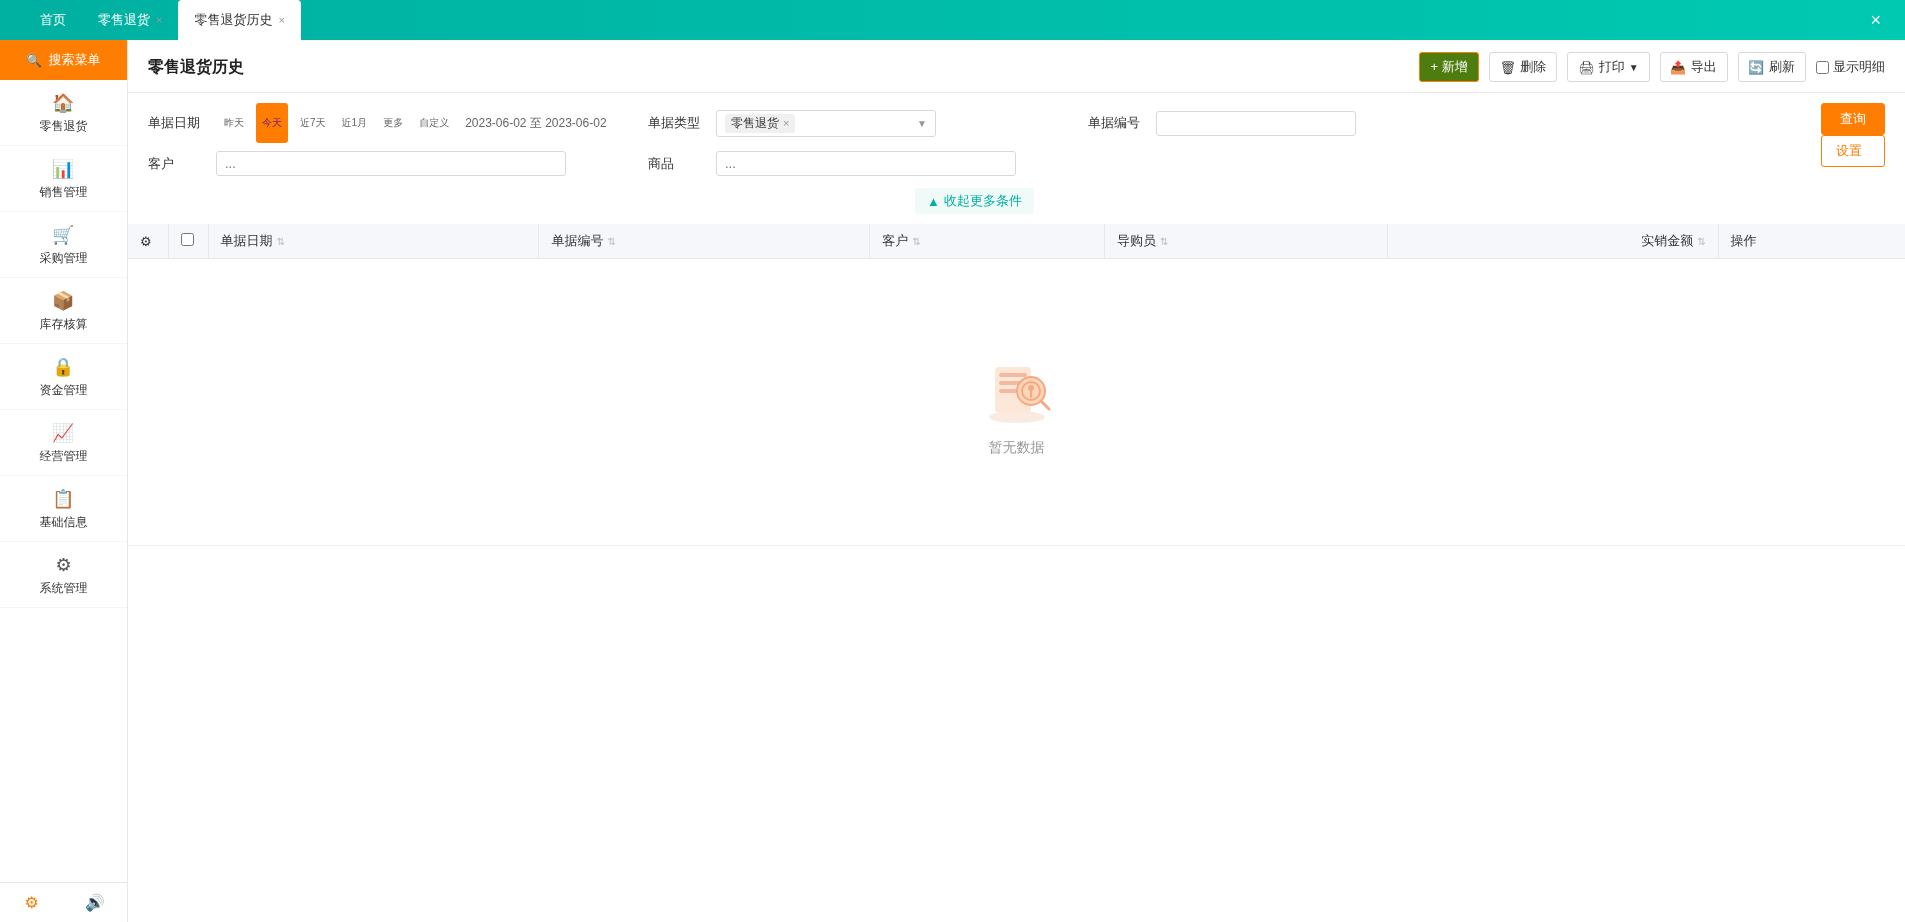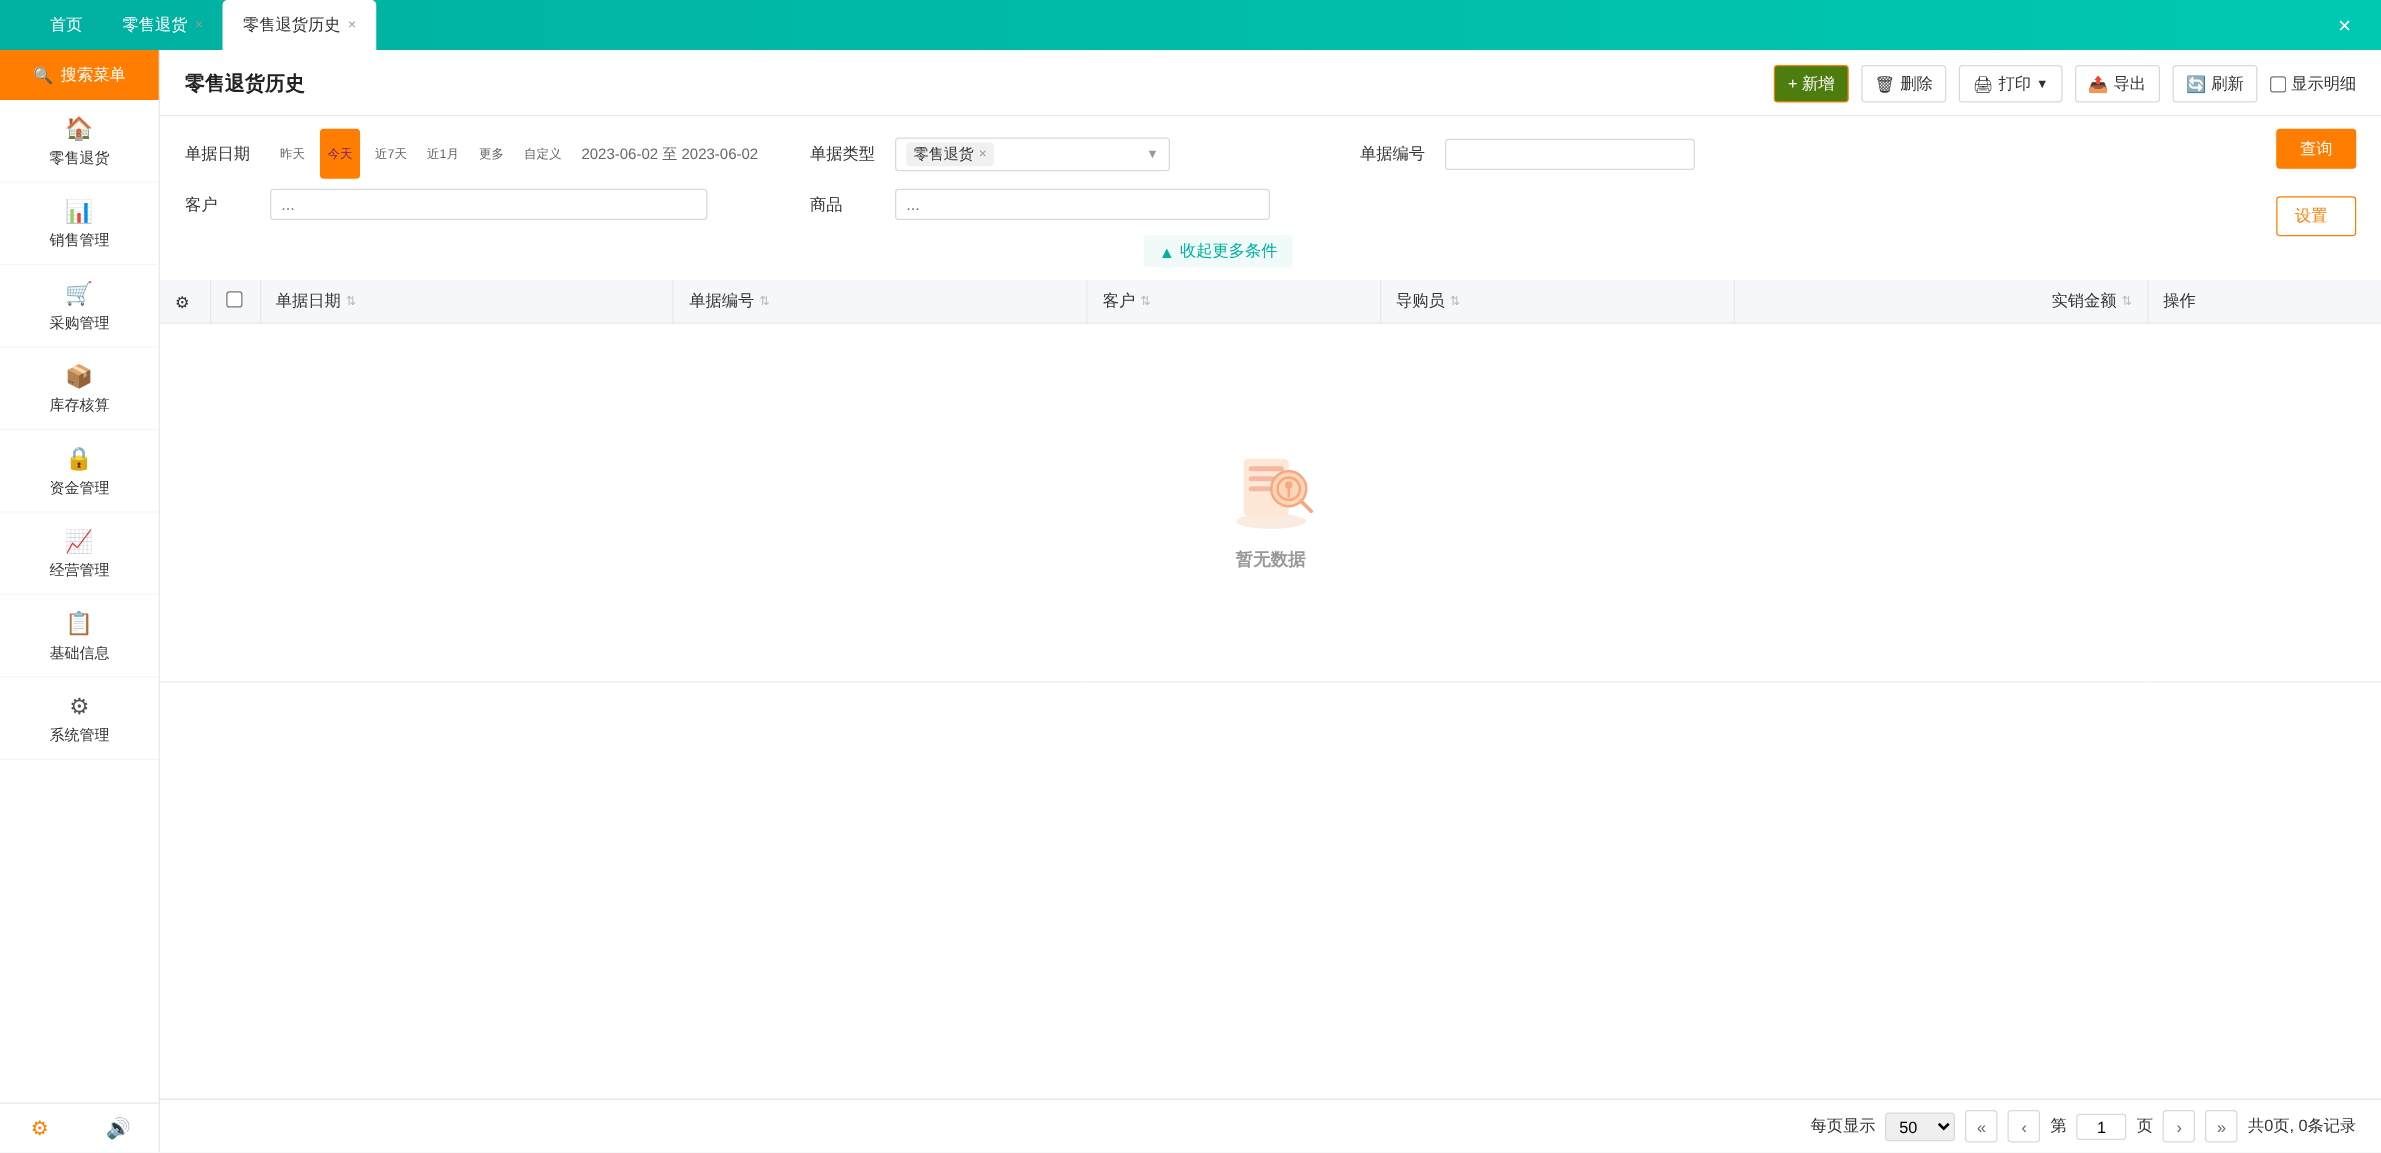--- a/index.html
+++ b/index.html
@@ -334,21 +334,20 @@
       text-align: center;
     }
 
     
     .empty-state {
       display: flex;
       flex-direction: column;
       align-items: center;
       justify-content: center;
       padding: 80px 20px;
-      font-weight: bold;
     }
     .empty-icon {
       width: 80px;
       height: 80px;
       margin-bottom: 12px;
     }
     .empty-text {
       font-size: 14px;
       color: #999;
     }
@@ -392,21 +391,21 @@
       padding: 2px 6px;
       text-align: center;
       font-size: 13px;
       outline: none;
     }
 
     
     .filter-query-section {
       display: flex;
       flex-direction: column;
-      gap: 22px;
+      gap: 0;
       margin-left: 20px;
     }
   </style>
 </head>
 <body>
 
 <div class="top-bar">
   <div class="top-bar-tabs">
     <div class="tab-item">
       <span>首页</span>
@@ -631,31 +630,15 @@
                   <line x1="54" y1="44" x2="54" y2="50" stroke="#f5a882" stroke-width="2" stroke-linecap="round"></line>
                 </svg>
                 <span class="empty-text">暂无数据</span>
               </div>
             </td>
           </tr>
         </tbody>
       </table>
     </div>
 
-    <div class="pagination-bar">
-      <span>每页显示</span>
-      <select class="page-size-select">
-        <option>20</option>
-        <option selected="">50</option>
-        <option>100</option>
-      </select>
-      <div class="page-nav-btn">«</div>
-      <div class="page-nav-btn">‹</div>
-      <span>第</span>
-      <input class="page-input" type="text" value="1" style="">
-      <span>页</span>
-      <div class="page-nav-btn">›</div>
-      <div class="page-nav-btn">»</div>
-      <span>共0页, 0条记录</span>
-    </div>
 
   </div>
 </div>
 
 </body></html>

